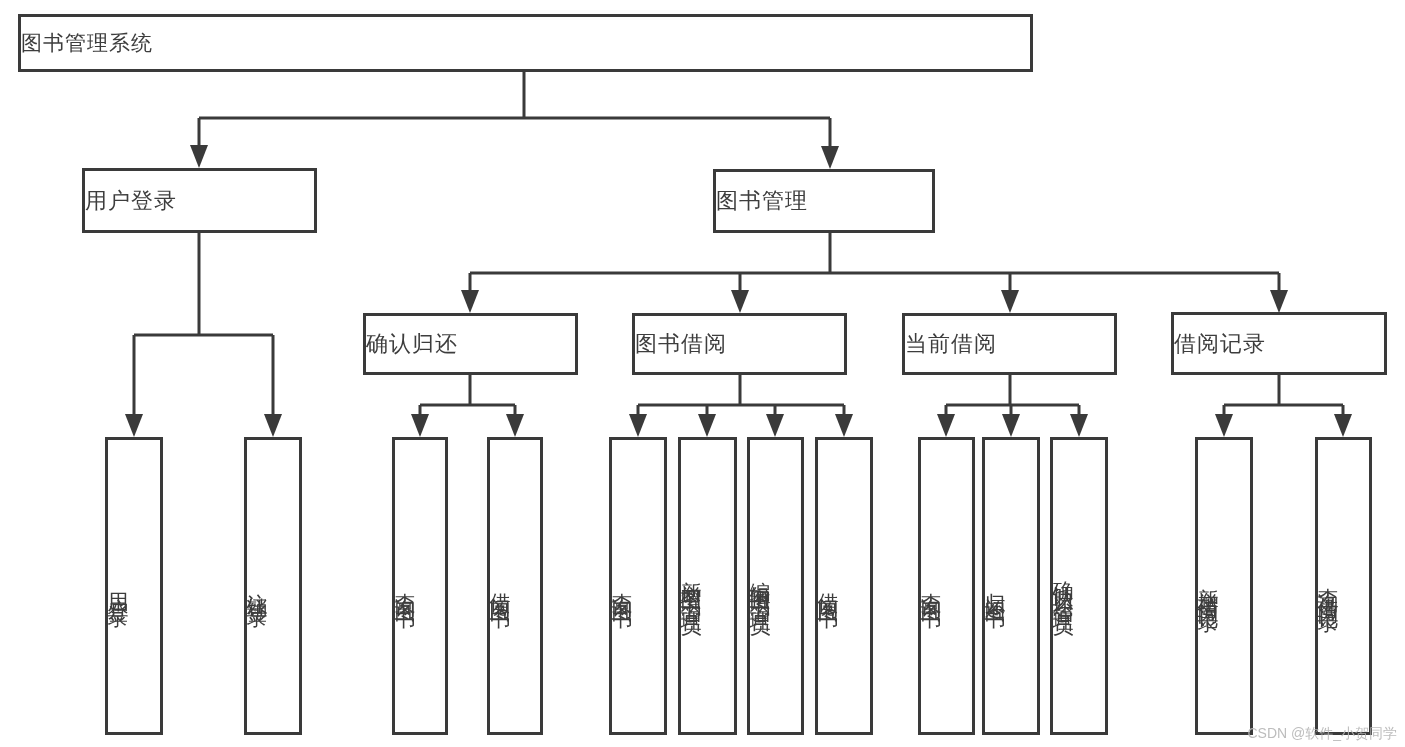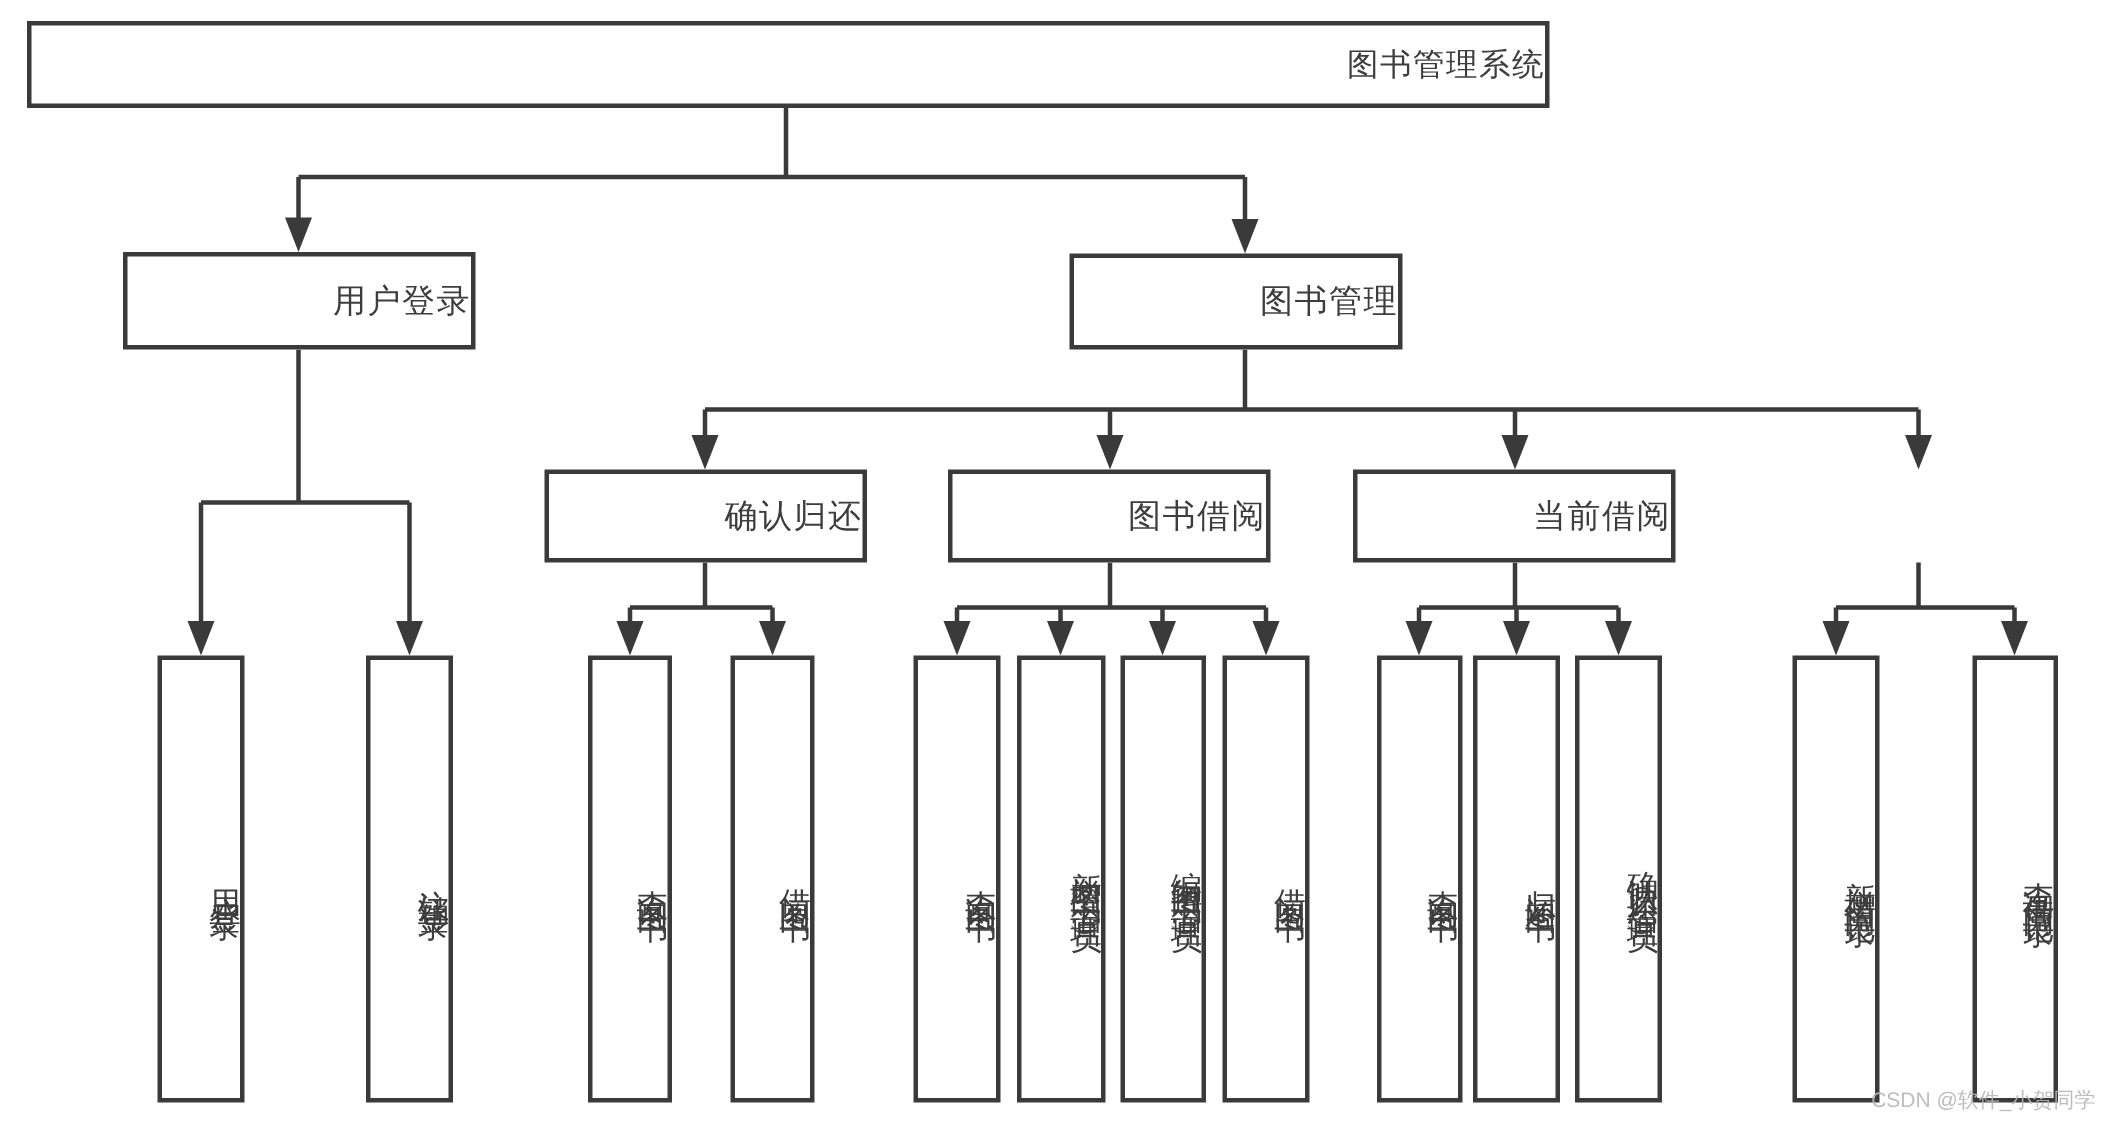--- a/index.html
+++ b/index.html
@@ -31,23 +31,22 @@
   .head {
     fill: currentColor;
     stroke: none;
   }
   .node {
     position: absolute;
     border: 3px solid var(--line);
     background: var(--background);
     display: flex;
     align-items: center;
-    justify-content: flex-end;
+    justify-content: flex-start;
     color: var(--text);
-    padding-left: 35px;
   }
   .node.h .lbl {
     font-size: 22px;
     letter-spacing: 1px;
     white-space: nowrap;
   }
   .node.v .lbl {
     writing-mode: vertical-rl;
     text-orientation: mixed;
     font-size: 21px;
@@ -134,20 +133,23 @@
 
   <div class="node h" style="left:363px;top:313px;width:215px;height:62px">
     <span class="lbl">确认归还</span>
   </div>
   <div class="node h" style="left:632px;top:313px;width:215px;height:62px">
     <span class="lbl">图书借阅</span>
   </div>
   <div class="node h" style="left:902px;top:313px;width:215px;height:62px">
     <span class="lbl">当前借阅</span>
   </div>
+  <div class="node h" style="left:1171px;top:312px;width:216px;height:63px">
+    <span class="lbl">借阅记录</span>
+  </div>
 
   <div class="node v" style="left:105px;top:437px;width:58px;height:298px">
     <span class="lbl">用户登录</span>
   </div>
   <div class="node v" style="left:244px;top:437px;width:58px;height:298px">
     <span class="lbl">注销登录</span>
   </div>
 
   <div class="node v" style="left:392px;top:437px;width:56px;height:298px">
     <span class="lbl">查询图书</span>

